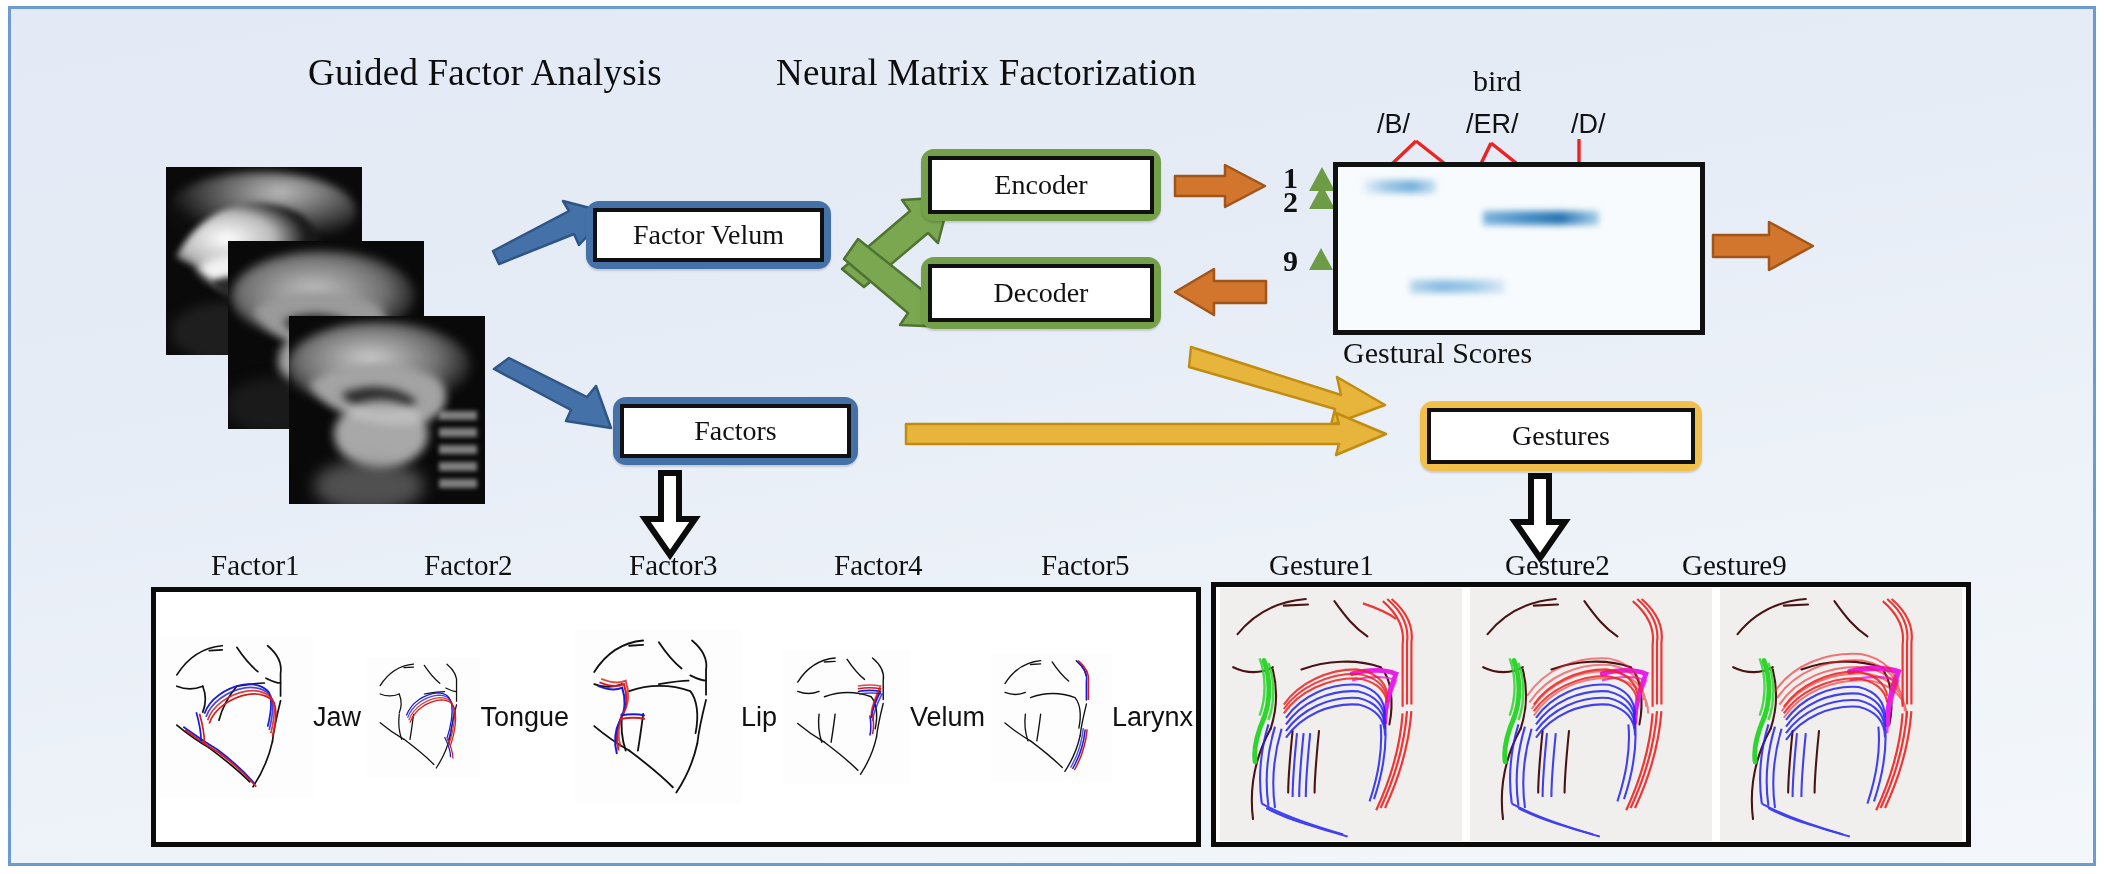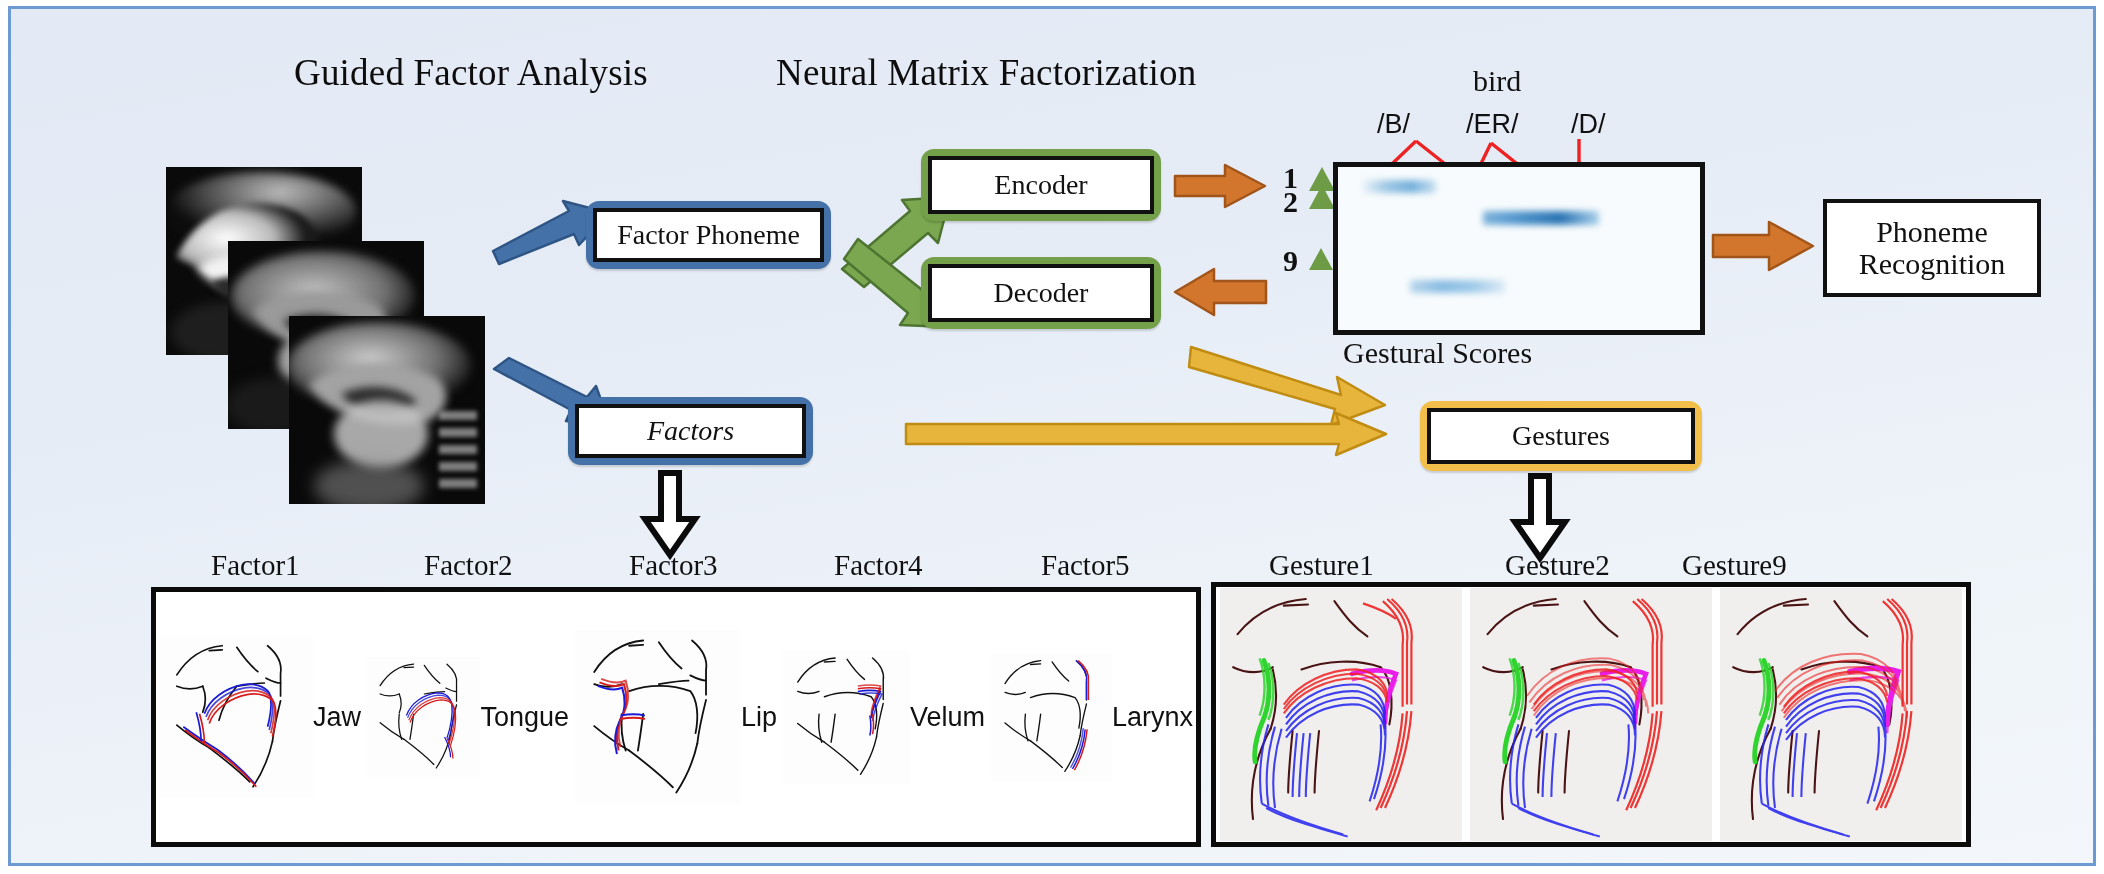--- a/index.html
+++ b/index.html
@@ -142,21 +142,21 @@
     font-size: 29px; color: #111; white-space: nowrap;
   }
   svg { display: block; overflow: visible; }
 </style>
 </head>
 <body>
 
 <div id="root">
 <div id="frame">
 
-  <div class="title" style="left:283px; top:42px;">Guided Factor Analysis</div>
+  <div class="title" style="left:297px; top:42px;">Guided Factor Analysis</div>
   <div class="title" style="left:765px; top:42px;">Neural Matrix Factorization</div>
 
   <div class="mri" style="left:155px; top:158px; width:196px; height:188px;">
     <svg width="196" height="188" viewBox="0 0 196 188">
       <defs>
         <radialGradient id="m1a" cx="35%" cy="45%" r="55%">
           <stop offset="0%" stop-color="#ffffff"></stop>
               <stop offset="60%" stop-color="#b9b9b9"></stop>
               <stop offset="100%" stop-color="#1a1a1a"></stop>
         </radialGradient>
@@ -221,24 +221,24 @@
   </div>
 
   <svg class="abs" style="left:480px; top:180px;" width="130" height="80">
     <path d="M2 62 L78 22 L72 12 L118 24 L88 56 L83 45 L8 75 Z" fill="#4472a8" stroke="#2f5585" stroke-width="2.5" stroke-linejoin="round"></path>
   </svg>
   <svg class="abs" style="left:478px; top:355px;" width="135" height="85">
     <path d="M5 5 L82 46 L77 57 L122 64 L107 22 L98 33 L20 -6 Z" fill="#4472a8" stroke="#2f5585" stroke-width="2.5" stroke-linejoin="round"></path>
   </svg>
 
   <div class="procbox box-blue" style="left:575px; top:192px; width:245px; height:68px;">
-    <div class="inner">Factor Phoneme</div>
-  </div>
-
-  <div class="procbox box-blue" style="left:557px; top:388px; width:245px; height:68px;font-style:italic;">
+    <div class="inner">Factor Velum</div>
+  </div>
+
+  <div class="procbox box-blue" style="left:602px; top:388px; width:245px; height:68px;">
     <div class="inner">Factors</div>
   </div>
 
   <svg class="abs" style="left:827px; top:168px;" width="125" height="105">
     <path d="M4 92 L72 34 L64 23 L112 20 L100 66 L90 56 L26 110 Z" fill="#7aa74f" stroke="#4e7431" stroke-width="2.5" stroke-linejoin="round"></path>
   </svg>
   <svg class="abs" style="left:827px; top:232px;" width="125" height="110">
     <path d="M6 18 L20 -2 L88 52 L96 40 L110 86 L62 84 L70 72 Z" fill="#7aa74f" stroke="#4e7431" stroke-width="2.5" stroke-linejoin="round"></path>
   </svg>
 
@@ -296,24 +296,20 @@
 
   <div id="gscore" style="left:1322px; top:153px; width:372px; height:173px;">
     <div class="gbar" style="left:7%; top:13px; width:20%; height:13px;
                 background:linear-gradient(90deg,#e8f1f9,#9cc6e4,#74b0da,#c9e0f2);"></div>
     <div class="gbar" style="left:40%; top:44px; width:32%; height:14px;
                 background:linear-gradient(90deg,#7fb4dd,#4d92c9,#2a74b3,#a9d0ea);"></div>
     <div class="gbar" style="left:20%; top:113px; width:26%; height:13px;
                 background:linear-gradient(90deg,#b9d7ec,#88bbe2,#9fcae8,#dceaf6);"></div>
   </div>
 
-  <div class="plainbox" style="left:1812px; top:190px; width:218px; height:98px;">
-    <span>Phoneme</span>
-    <span>Recognition</span>
-  </div>
 
   <svg class="abs" style="left:1178px; top:330px;" width="200" height="100">
     <path d="M2 8 L152 56 L148 38 L196 66 L142 86 L146 70 L0 28 Z" fill="#e8b53c" stroke="#c08c12" stroke-width="2.5" stroke-linejoin="round"></path>
   </svg>
   <svg class="abs" style="left:893px; top:403px;" width="485" height="46">
     <path d="M2 12 L435 12 L432 1 L482 22 L432 43 L435 32 L2 32 Z" fill="#e8b53c" stroke="#c08c12" stroke-width="2.5" stroke-linejoin="round"></path>
   </svg>
 
   <div class="procbox box-yellow" style="left:1409px; top:392px; width:282px; height:70px;">
     <div class="inner">Gestures</div>

